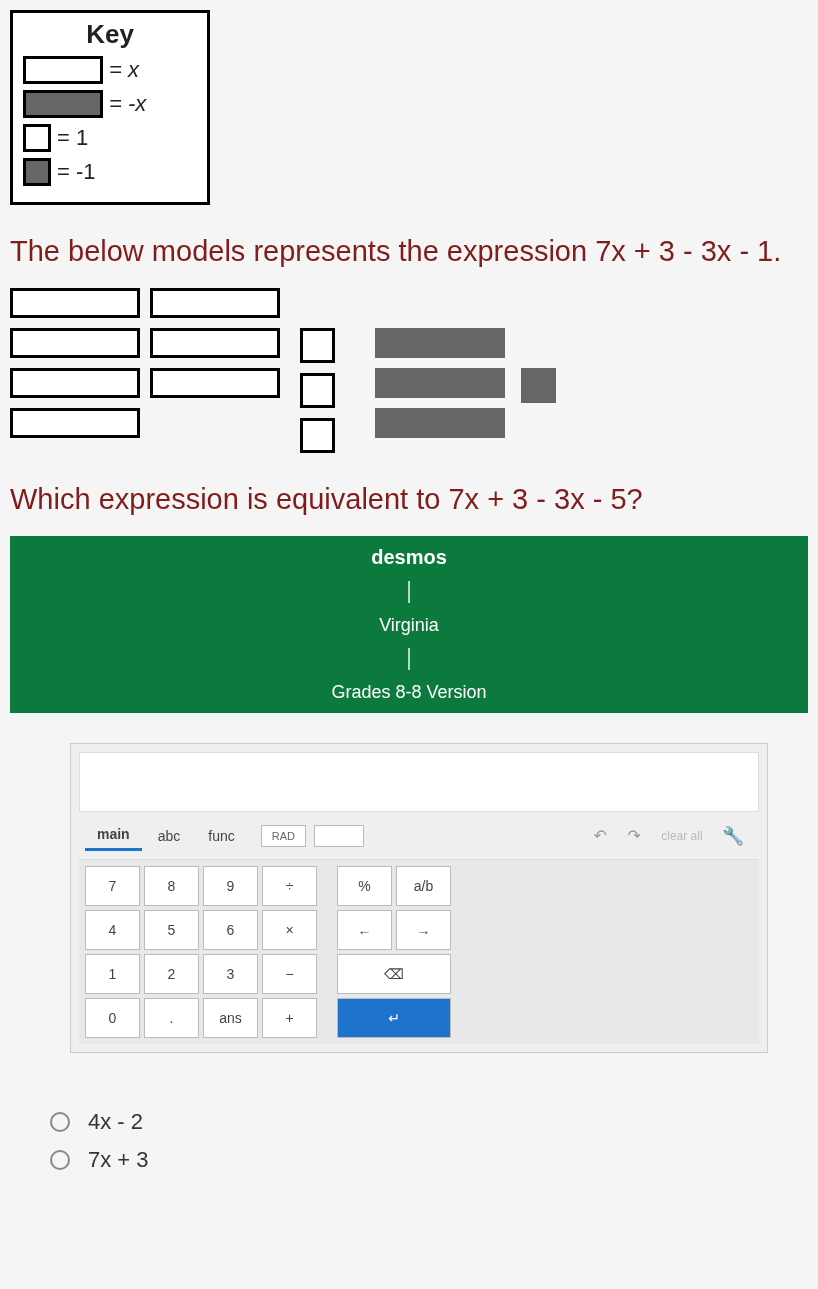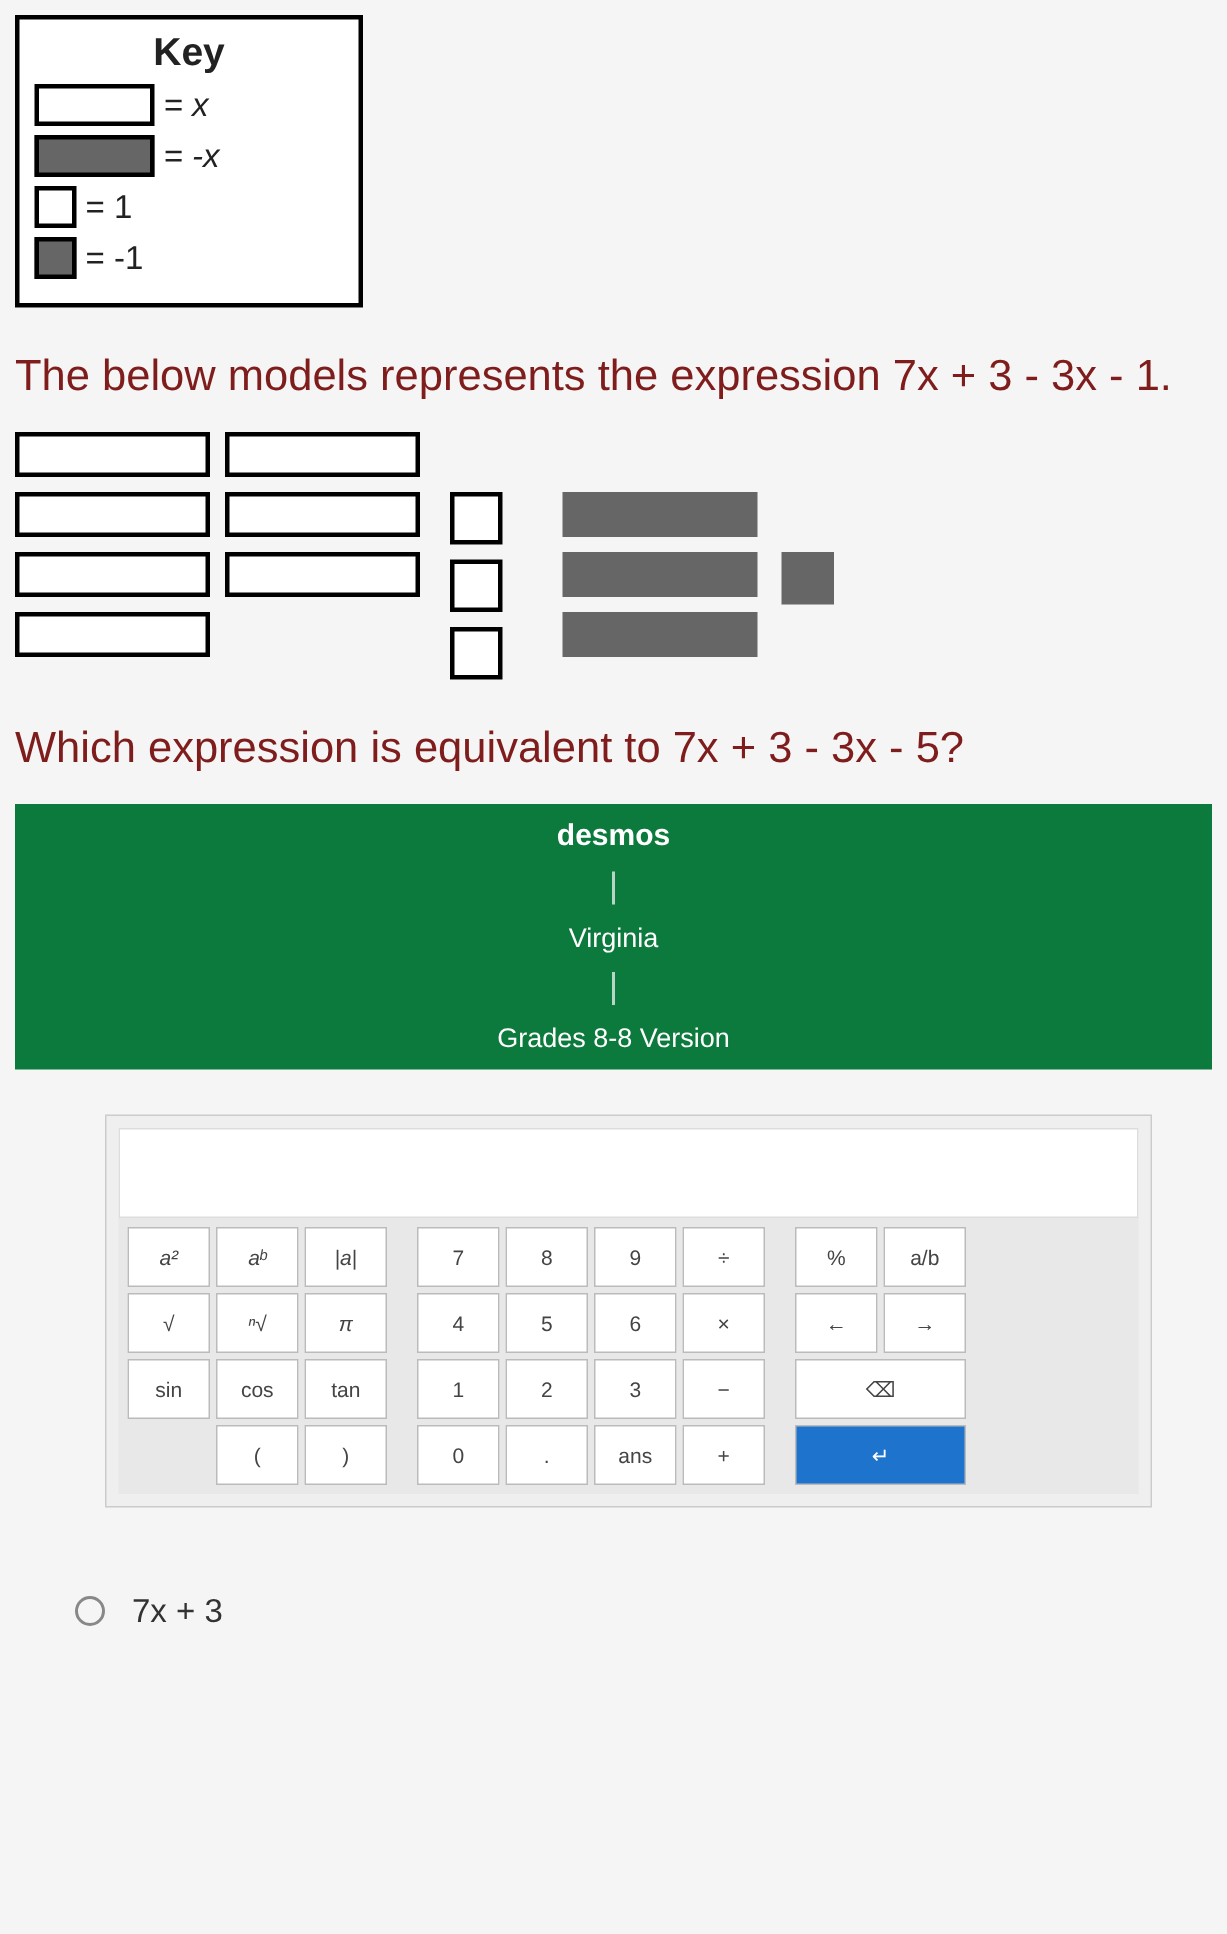--- a/index.html
+++ b/index.html
@@ -7,21 +7,21 @@
     margin: 0;
     padding: 10px;
     font-family: Arial, sans-serif;
     background: #f5f5f5;
     color: #222;
     width: 818px;
   }
   .key-box {
     border: 3px solid #000;
     padding: 6px 10px 10px;
-    width: 232px;
+    width: 200px;
     background: #fff;
   }
   .key-title {
     font-size: 26px;
     font-weight: bold;
     text-align: center;
     margin-bottom: 4px;
   }
   .key-row {
     display: flex;
@@ -276,35 +276,33 @@
 <div class="desmos-bar">
   <span class="desmos-brand">desmos</span>
   <div class="divider"></div>
   <span>Virginia</span>
   <div class="divider"></div>
   <span>Grades 8-8 Version</span>
 </div>
 
 <div class="calc-wrap">
   <div class="calc-display"></div>
+  <div class="calc-toolbar">
+    <div class="tab active">main</div>
+    <div class="tab">abc</div>
+    <div class="tab">func</div>
+    <div class="rad-btn">RAD</div>
+    <div class="rad-empty"></div>
+    <div class="toolbar-spacer"></div>
+    <div class="tool-icon">↶</div>
+    <div class="tool-icon">↷</div>
+    <div class="clear-all">clear all</div>
+    <div class="wrench">🔧</div>
+  </div>
   <div class="keypad">
-    <div class="key-grid func-grid">
-      <div class="kbtn">a²</div>
-      <div class="kbtn">aᵇ</div>
-      <div class="kbtn">|a|</div>
-      <div class="kbtn">√</div>
-      <div class="kbtn">ⁿ√</div>
-      <div class="kbtn">π</div>
-      <div class="kbtn upright">sin</div>
-      <div class="kbtn upright">cos</div>
-      <div class="kbtn upright">tan</div>
-      <div class="kbtn empty"></div>
-      <div class="kbtn upright">(</div>
-      <div class="kbtn upright">)</div>
-    </div>
     <div class="key-grid num-grid">
       <div class="kbtn upright">7</div>
       <div class="kbtn upright">8</div>
       <div class="kbtn upright">9</div>
       <div class="kbtn upright">÷</div>
       <div class="kbtn upright">4</div>
       <div class="kbtn upright">5</div>
       <div class="kbtn upright">6</div>
       <div class="kbtn upright">×</div>
       <div class="kbtn upright">1</div>
@@ -323,15 +321,19 @@
       <div class="kbtn upright">→</div>
       <div class="kbtn upright backspace">⌫</div>
       <div class="kbtn upright enter">↵</div>
     </div>
   </div>
 </div>
 
 <div class="answers">
   <div class="answer-row">
     <div class="radio"></div>
+    <span>4x - 2</span>
+  </div>
+  <div class="answer-row">
+    <div class="radio"></div>
     <span>7x + 3</span>
   </div>
 </div>
 
 </body></html>

